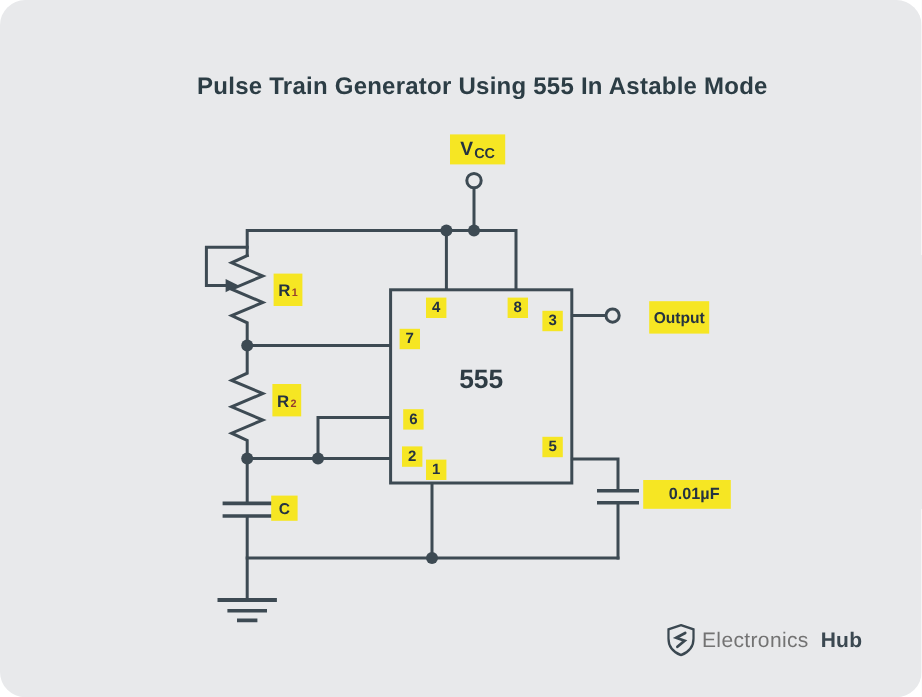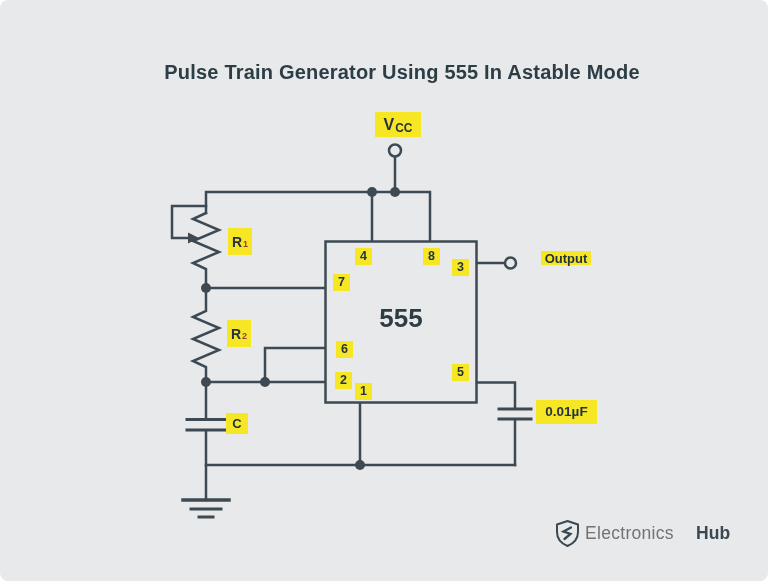--- a/index.html
+++ b/index.html
@@ -1,20 +1,20 @@
 <!DOCTYPE html>
 <html><head>
 <meta charset="utf-8">
 <style>
   html,body{margin:0;padding:0;background:#ffffff;}
   .canvas{
     position:relative;
     width:768px;height:581px;
     background:#e8e9eb;
-    border-radius:8px;
+    border-radius:21px;
     overflow:hidden;
     font-family:"Liberation Sans", sans-serif;
   }
   .title{
     position:absolute;
     left:36px;top:61px;width:732px;
     text-align:center;
     font-size:20px;
     font-weight:800;
     letter-spacing:0.2px;
@@ -29,38 +29,38 @@
     display:flex;
     align-items:center;
     justify-content:center;
     line-height:1;
   }
   .pin-lbl{width:17px;height:17px;font-size:12.5px;}
   .vcc-lbl{left:375px;top:112px;width:46px;height:25px;font-size:16px;}
   .r1-lbl{left:228px;top:228px;width:24px;height:27px;font-size:14px;}
   .r2-lbl{left:227px;top:320px;width:24px;height:27px;font-size:14px;}
   .c-lbl{left:226px;top:413px;width:22px;height:21px;font-size:13px;}
-  .out-lbl{left:541px;top:251px;width:50px;height:14px;font-size:13px;}
-  .cap2-lbl{left:536px;top:400px;width:61px;height:24px;font-size:13.5px;}
+  .out-lbl{left:541px;top:251px;width:50px;height:27px;font-size:13px;}
+  .cap2-lbl{left:536px;top:400px;width:61px;height:24px;font-size:13.5px;padding-left:12px;}
   sub.scr{font-size:9px;font-weight:bold;color:#96402e;transform:translateY(3px);margin-left:1px;}
   sub.scb{font-size:12px;font-weight:bold;color:#253341;transform:translateY(3px);margin-left:1px;}
   .ic-text{
     position:absolute;
     left:325px;top:303px;width:152px;
     text-align:center;
-    font-size:26px;font-weight:800;
+    font-size:22px;font-weight:800;
     color:#2e3c44;
   }
   .logo{
     position:absolute;
     left:556px;top:518px;height:30px;
     display:flex;align-items:center;gap:6px;
   }
   .logo .brand{font-size:17.5px;color:#737373;font-weight:400;letter-spacing:0.3px;}
-  .logo .brand-b{font-size:17.5px;color:#3b4851;font-weight:bold;margin-left:16px;letter-spacing:0.2px;}
+  .logo .brand-b{font-size:17.5px;color:#3b4851;font-weight:bold;margin-left:4px;letter-spacing:0.2px;}
 </style>
 </head>
 <body>
 
 <div class="canvas">
 
   <div class="title">Pulse Train Generator Using 555 In Astable Mode</div>
 
   <svg class="wires" width="768" height="581" viewBox="0 0 768 581">
     <g stroke="#3d4a53" stroke-width="2.5" fill="none" stroke-linecap="square" stroke-linejoin="miter">

